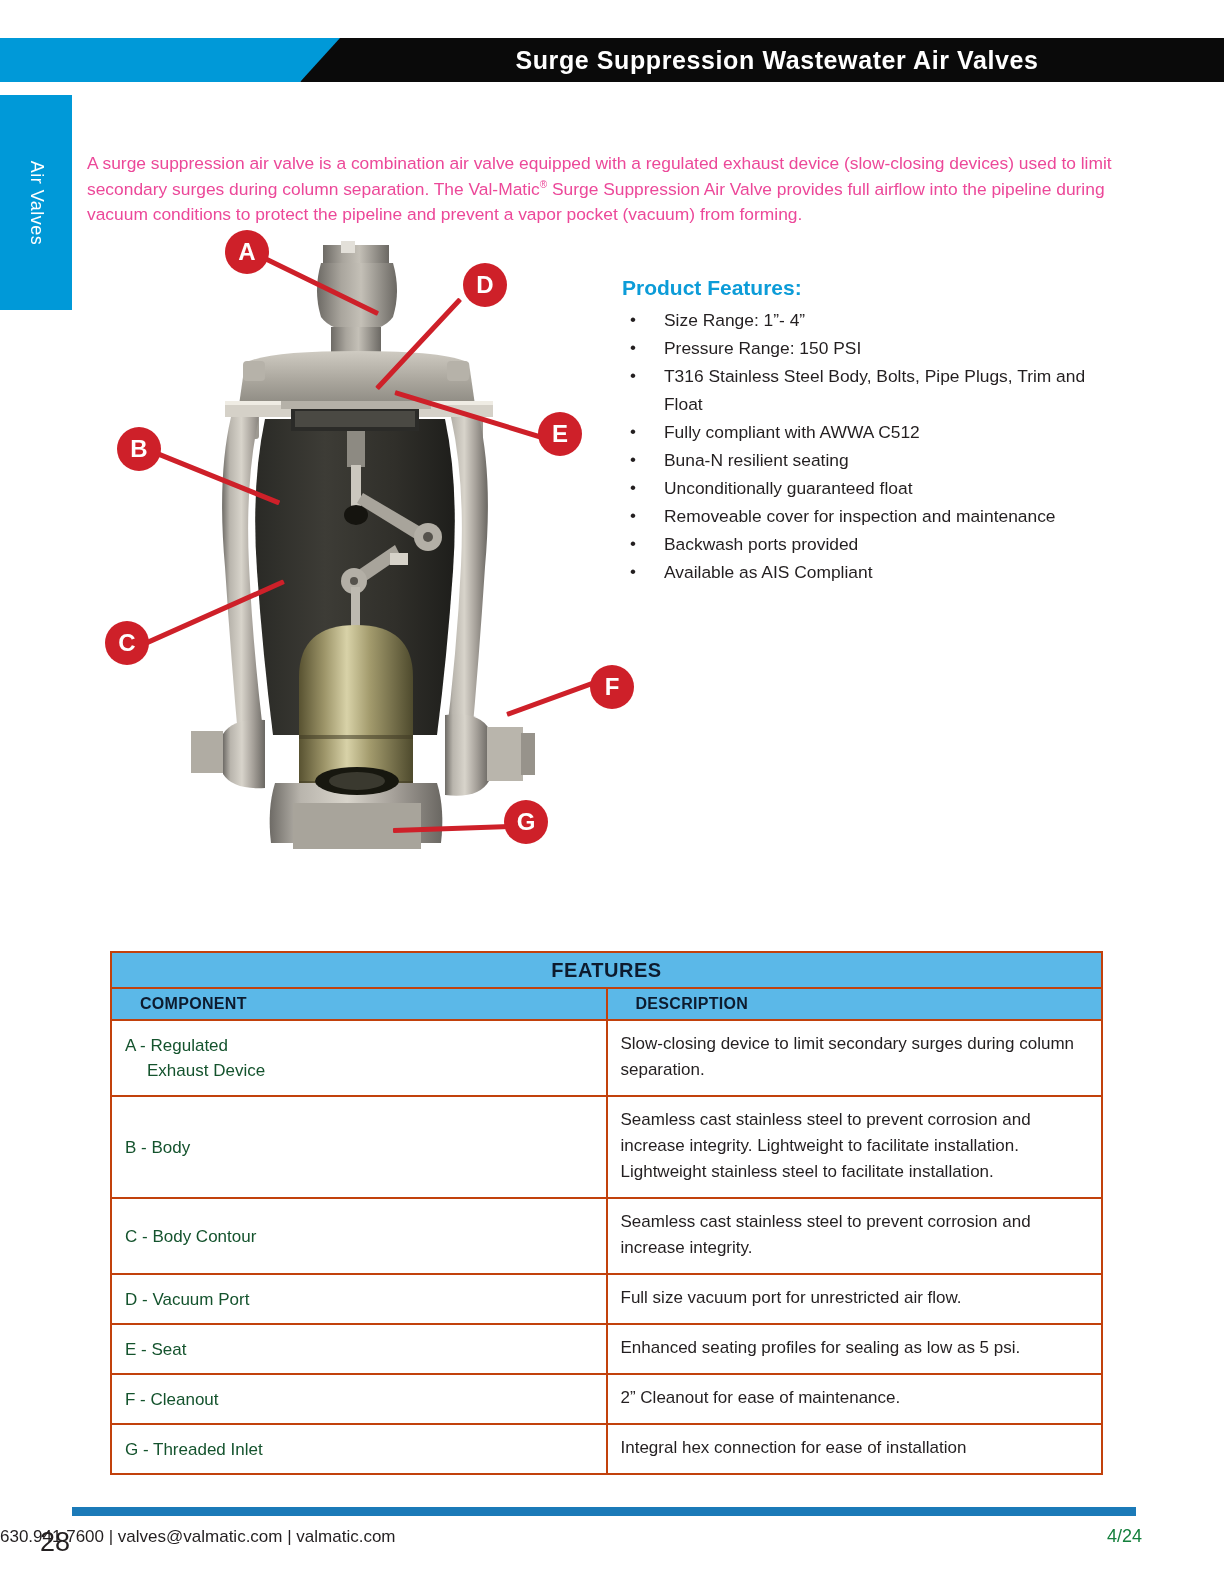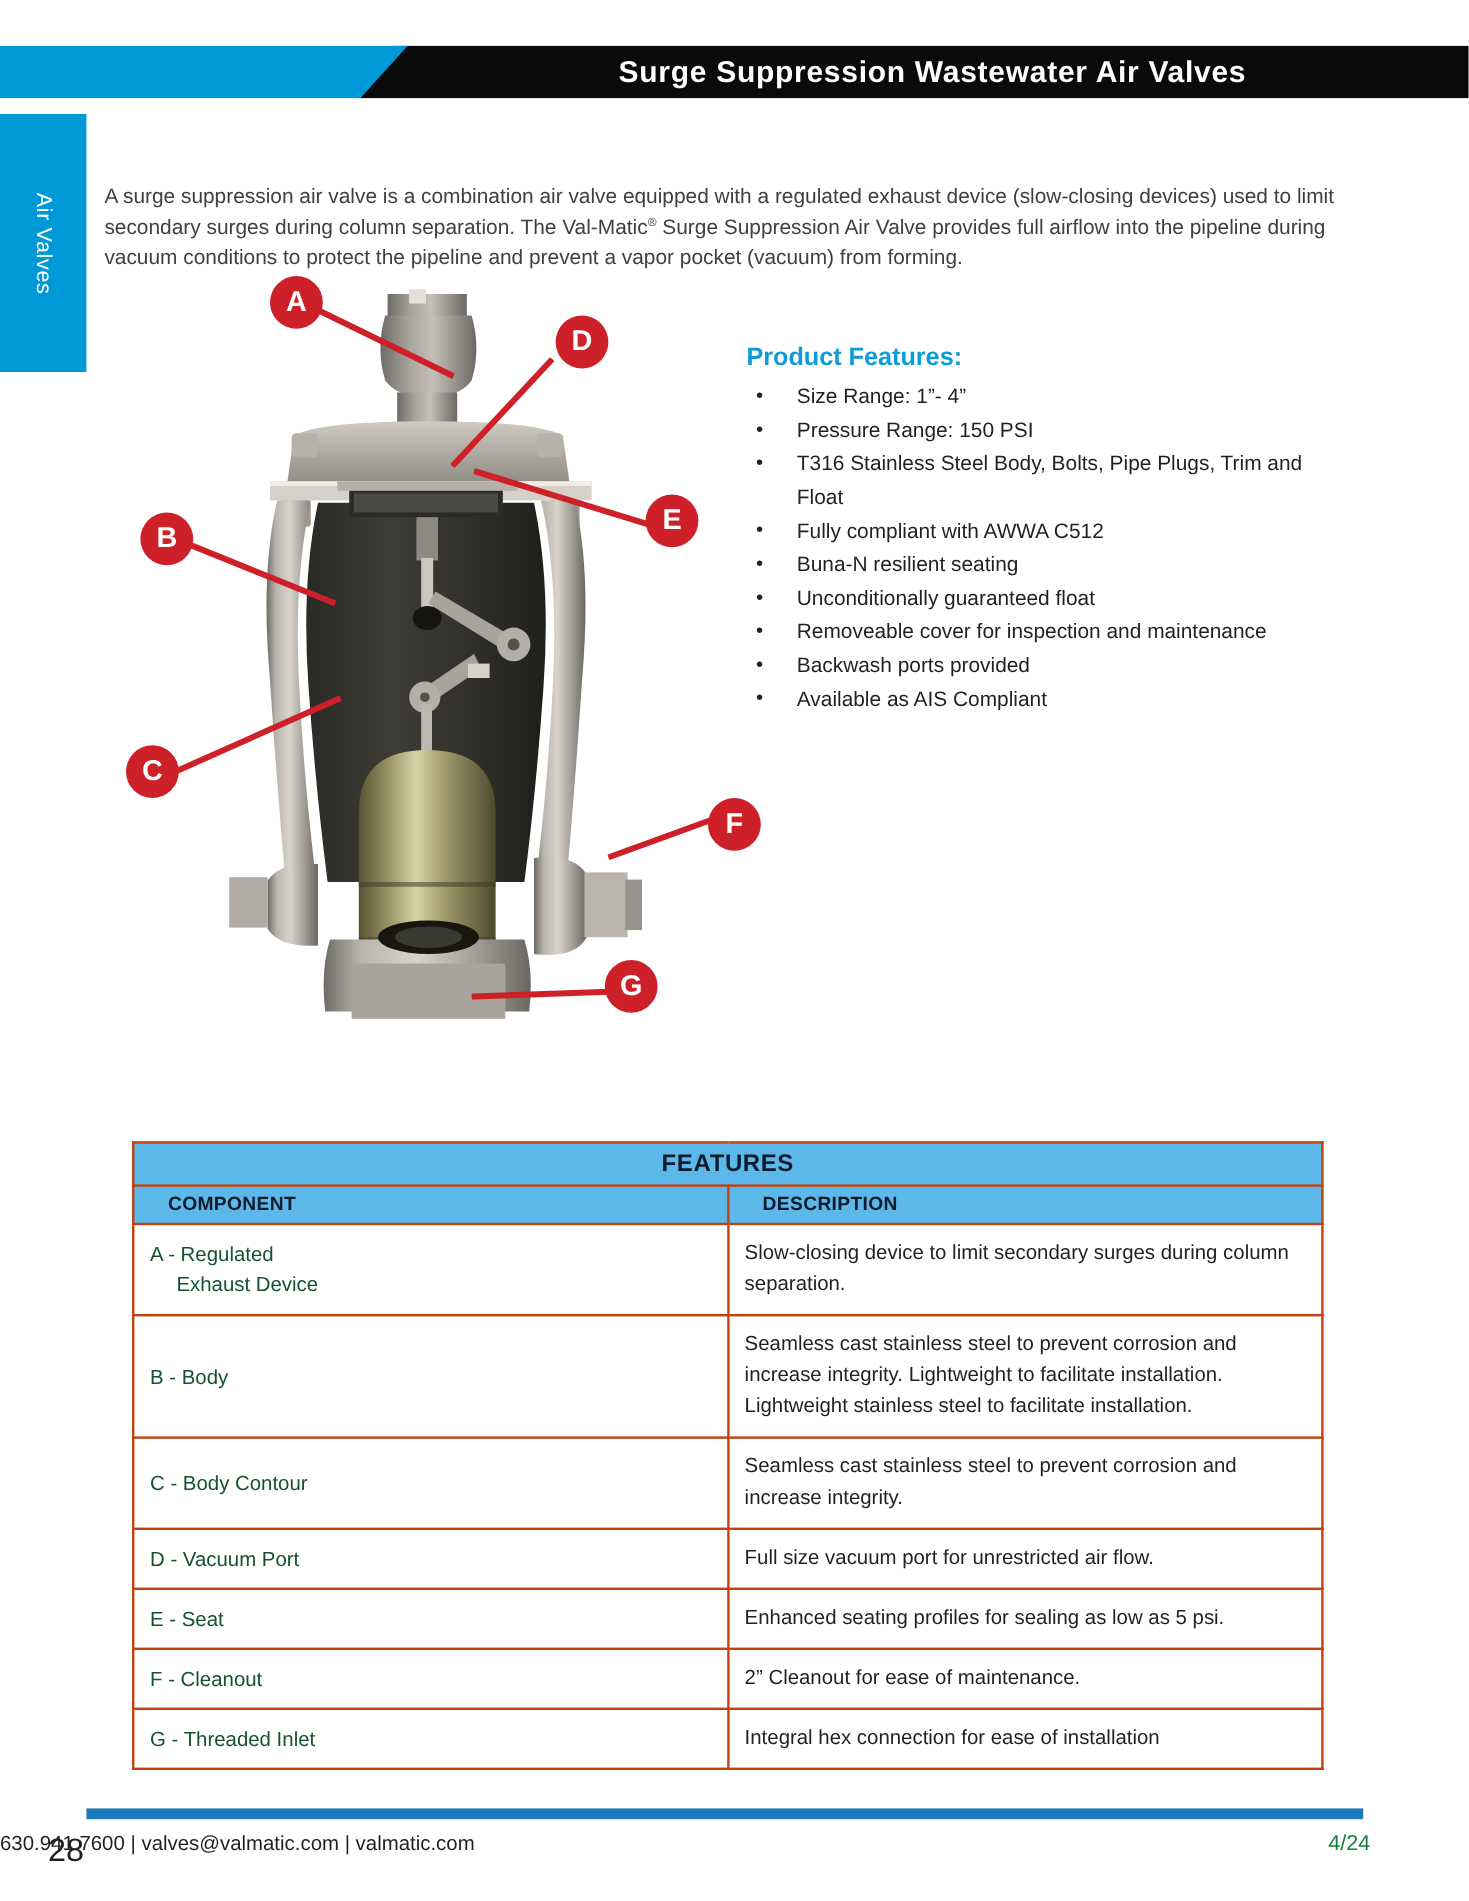--- a/index.html
+++ b/index.html
@@ -78,21 +78,21 @@
   }
 
   
   .intro {
     position: absolute;
     left: 87px;
     top: 121px;
     width: 1050px;
     font-size: 17.4px;
     line-height: 25.5px;
-    color: #404040;
+    color: #ec4899;
     margin-top: 30px;
   }
   .intro sup {
     font-size: 10px;
     vertical-align: super;
     line-height: 0;
   }
 
   
   .figure {
@@ -126,21 +126,21 @@
     height: 5px;
     background: #ce2029;
     transform-origin: 0 50%;
     border-radius: 1px;
   }
 
   
   .features-block {
     position: absolute;
     left: 622px;
-    top: 286px;
+    top: 276px;
     width: 500px;
   }
   .features-heading {
     color: #0c9cd8;
     font-size: 21px;
     font-weight: bold;
     margin: 0 0 6px 0;
   }
   .feature-list {
     list-style: none;

